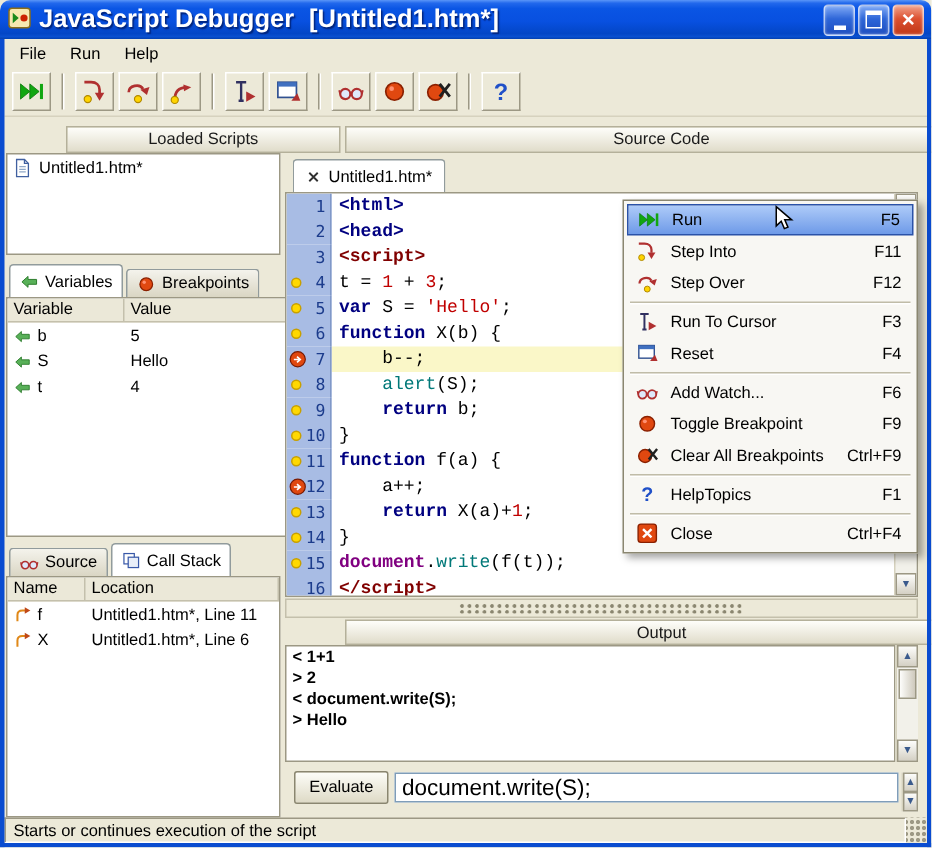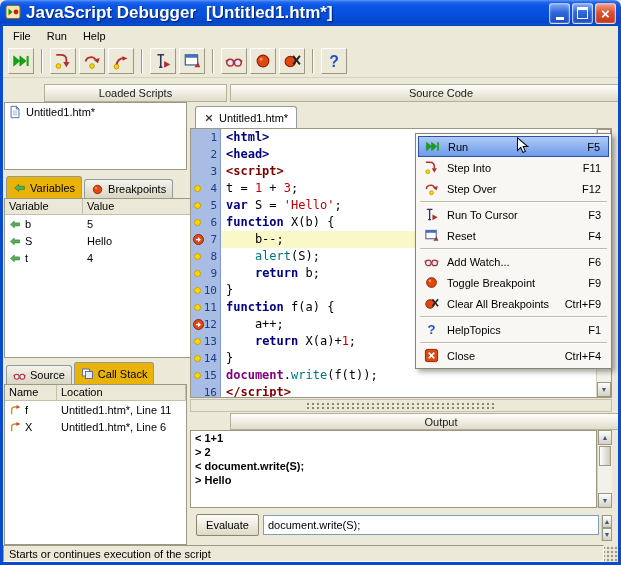--- a/index.html
+++ b/index.html
@@ -47,21 +47,21 @@
     border:1px solid #B4B09A; display:flex; align-items:center; justify-content:center; color:#1a1a1a;margin-left:40px; }
   .box { position:absolute; background:#fff; border:1px solid #9C9884; overflow:hidden; }
 
   .sitem { display:flex; align-items:center; gap:4px; padding:2px 3px; }
   .sitem svg { width:14px; height:14px; }
 
   .tabs { position:absolute; display:flex; align-items:flex-end; gap:2px; padding-left:2px; }
   .tab { height:19px; display:inline-flex; align-items:center; gap:4px; padding:0 6px;
     border:1px solid #919B9C; border-bottom:none; border-radius:3px 3px 0 0;
     background:linear-gradient(#F4F3EC,#DAD6C4); white-space:nowrap; }
-  .tab.active { background:#eab308; height:22px; z-index:3; }
+  .tab.active { background:#ffffff; height:22px; z-index:3; }
   .tab svg { width:13px; height:13px; }
 
   .thead { display:flex; height:16px; background:#EBE8D8; border-bottom:1px solid #C4C0AC; }
   .th { padding:1px 4px; border-right:1px solid #C4C0AC; }
   .th1 { flex:1; }
   .trow { display:flex; height:17px; align-items:center; }
   .tc { padding:0 4px; display:flex; gap:4px; align-items:center; white-space:nowrap; overflow:hidden; }
   .tc1 { flex:1; }
   .tc svg { width:12px; height:12px; }
 
@@ -72,21 +72,21 @@
   .codebox { position:absolute; background:#fff; border:1px solid #9C9884; overflow:hidden; }
   .codelines { position:absolute; left:0; top:0; right:15px; bottom:0; overflow:hidden;
     font-family:"DejaVu Sans Mono", monospace; font-size:12px; }
   .cl { display:flex; height:17px; line-height:17px; white-space:pre; }
   .gut { width:30px; min-width:30px; background:var(--gutter-blue,#A8BCE4); border-right:1px solid #8098C8;
     display:flex; align-items:center; justify-content:flex-end; padding-right:3px; position:relative; }
   .ln { color:#1C3C8C; font-size:11px; }
   .dot { position:absolute; left:3px; top:5px; width:7px; height:7px; border-radius:50%;
     background:var(--marker-yellow,#FFD800); border:1px solid #C8A000; }
   .mk { position:absolute; left:1px; top:2px; } .mk svg { width:13px; height:13px; }
-  .ct { flex:1; padding-left:5px; color:#000; }
+  .ct { flex:1; padding-left:5px; color:#000;font-family:Liberation Mono, monospace; }
   .cl.cur .ct { background:var(--current-line-yellow,#FAF7C8); }
   .sy-tag  { color:#000080; font-weight:bold; }
   .sy-stag { color:#800000; font-weight:bold; }
   .sy-kw   { color:var(--keyword-navy,#000080); font-weight:bold; }
   .sy-num  { color:var(--string-red,#C00000); }
   .sy-str  { color:var(--string-red,#C00000); }
   .sy-fn   { color:var(--function-teal,#007878); }
   .sy-obj  { color:#800080; font-weight:bold; }
   .sy-pl   { color:#000; }
 
@@ -100,21 +100,21 @@
     display:flex; align-items:center; justify-content:center; }
   .grip { width:190px; height:7px;
     background-image:radial-gradient(circle at 2px 2px, #8A8670 1px, transparent 1.5px);
     background-size:5px 4px; }
 
   
   .oline { padding:0 4px; height:14px; line-height:14px; white-space:pre;font-weight:bold; }
   .evalbtn { position:absolute; height:22px; background:linear-gradient(#FDFDF8,#DEDAC6);
     border:1px solid #8A8670; border-radius:2px; font-family:"Liberation Sans",sans-serif; font-size:11px; }
   .evalinput { position:absolute; height:20px; border:1px solid #7F9DB9; background:#fff;
-    font-family:"Liberation Sans",sans-serif; font-size:11px; padding:2px 4px; }
+    font-family:"Liberation Sans",sans-serif; font-size:15px; padding:2px 4px; }
 
   
   .statusbar { position:absolute; left:0; top:519px; width:615px; height:17px; display:flex; align-items:center; }
   .statusin { flex:1; height:17px; border:1px solid; border-color:#9C9884 #FFFFFF #FFFFFF #9C9884;
     display:flex; align-items:center; padding:0 5px; }
   .sgrip { width:14px; height:17px;
     background-image:radial-gradient(circle at 2px 2px,#9C9884 1.2px,transparent 1.6px);
     background-size:4px 4px; background-position:bottom right; }
 
   

